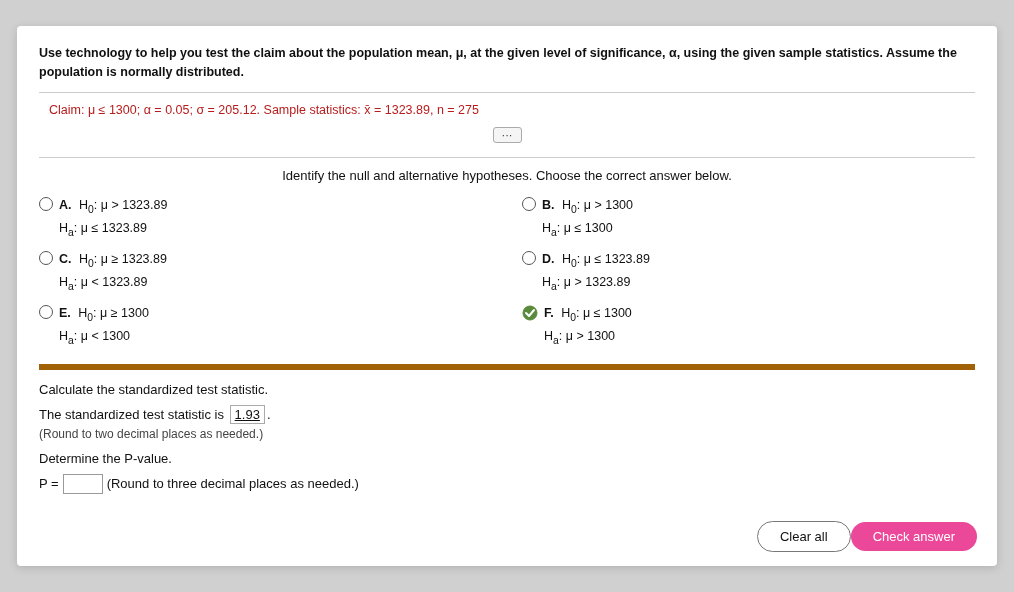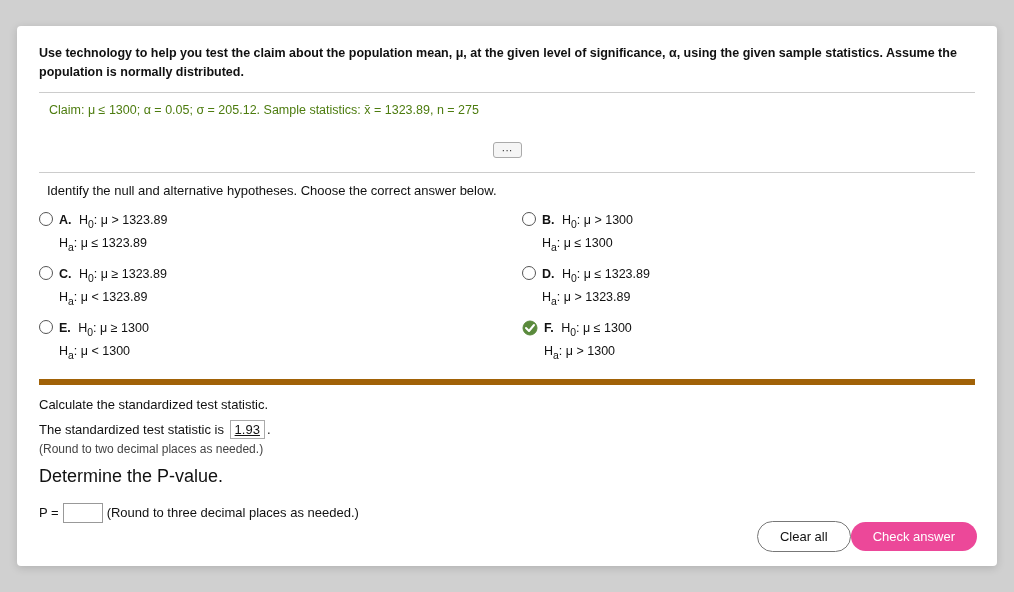--- a/index.html
+++ b/index.html
@@ -27,22 +27,22 @@
       font-size: 12.5px;
       color: #111;
       line-height: 1.5;
       border-bottom: 1px solid #ccc;
       padding-bottom: 10px;
       margin-bottom: 10px;
       font-weight: bold;
     }
     .claim-text {
       font-size: 12.5px;
-      color: #4d7c0f;
-      margin-bottom: 19px;
+      color: #b91c1c;
+      margin-bottom: 4px;
       padding-left: 10px;
     }
     .expand-btn {
       display: inline-block;
       border: 1px solid #aaa;
       border-radius: 3px;
       padding: 1px 8px;
       font-size: 11px;
       cursor: pointer;
       margin: 6px auto;
@@ -53,21 +53,22 @@
       background: #f5f5f5;
     }
     .divider {
       border: none;
       border-top: 1px solid #ccc;
       margin: 8px 0;
     }
     .section-title {
       font-size: 13px;
       color: #111;
-      margin: 10px 0 12px 8px;
+      margin: 10px 0 12px 0;
+      text-align: center;
     }
     .hypotheses-grid {
       display: grid;
       grid-template-columns: 1fr 1fr;
       gap: 8px 30px;
       margin-bottom: 14px;
     }
     .radio-circle {
       width: 14px;
       height: 14px;
@@ -117,23 +118,23 @@
     }
     .round-note {
       font-size: 12px;
       color: #444;
       margin-bottom: 10px;
     }
     .pvalue-section {
       margin-top: 10px;
     }
     .pvalue-title {
-      font-size: 18px;
-      color: #111;
-      margin-bottom: 16px;
+      font-size: 13px;
+      color: #111;
+      margin-bottom: 8px;
     }
     .pvalue-line {
       font-size: 13px;
       color: #111;
       display: flex;
       align-items: center;
       gap: 4px;
     }
     .pvalue-input {
       width: 40px;

